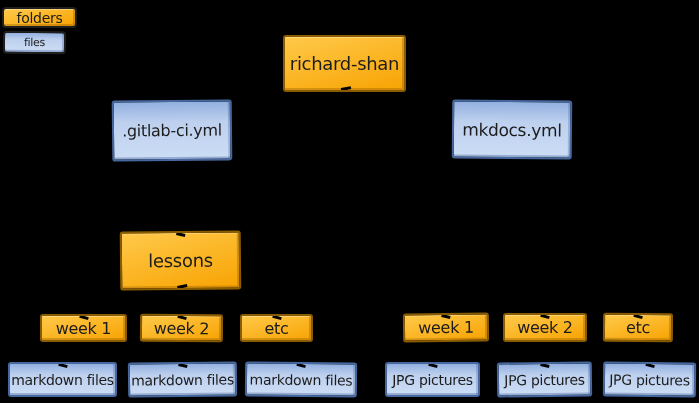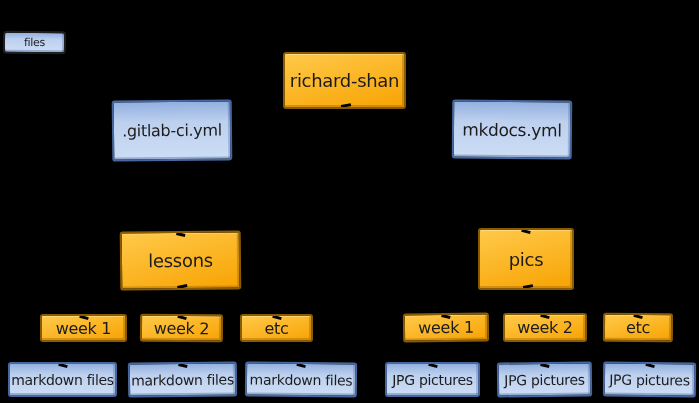--- a/index.html
+++ b/index.html
@@ -42,29 +42,29 @@
     transform:rotate(-10deg);
   }
   .rot-l{transform:rotate(-0.6deg);}
   .rot-r{transform:rotate(0.5deg);}
 </style>
 </head>
 <body>
 
 <div class="canvas">
 
+  <div class="node folder legend" style="left:2px;top:7px;width:75px;height:21px;font-size:14px">folders</div>
   <div class="node file legend rot-r" style="left:3px;top:31px;width:63px;height:23px;font-size:11px">files</div>
 
-  <div class="node folder tick-b" style="left:283px;top:52px;width:123px;height:57px;font-size:18px">richard-shan</div>
+  <div class="node folder tick-b" style="left:283px;top:35px;width:123px;height:57px;font-size:18px">richard-shan</div>
 
   <div class="node file rot-l" style="left:112px;top:100px;width:120px;height:61px;font-size:16px">.gitlab-ci.yml</div>
   <div class="node file rot-r" style="left:452px;top:100px;width:120px;height:59px;font-size:17px">mkdocs.yml</div>
 
   <div class="node folder tick-t tick-b rot-l" style="left:120px;top:231px;width:121px;height:59px;font-size:18px">lessons</div>
-  <div class="node folder tick-t tick-b" style="left:478px;top:228px;width:96px;height:62px;font-size:18px">pics</div>
 
   <div class="node folder tick-t" style="left:40px;top:314px;width:87px;height:28px;font-size:16px">week 1</div>
   <div class="node folder tick-t rot-r" style="left:140px;top:314px;width:83px;height:28px;font-size:16px">week 2</div>
   <div class="node folder tick-t" style="left:240px;top:314px;width:73px;height:28px;font-size:16px">etc</div>
   <div class="node folder tick-t rot-l" style="left:403px;top:313px;width:86px;height:29px;font-size:16px">week 1</div>
   <div class="node folder tick-t" style="left:503px;top:313px;width:84px;height:29px;font-size:16px">week 2</div>
   <div class="node folder tick-t rot-r" style="left:603px;top:313px;width:70px;height:29px;font-size:16px">etc</div>
 
   <div class="node file tick-t" style="left:8px;top:362px;width:109px;height:35px;font-size:14px">markdown files</div>
   <div class="node file tick-t rot-l" style="left:128px;top:362px;width:109px;height:35px;font-size:14px">markdown files</div>

